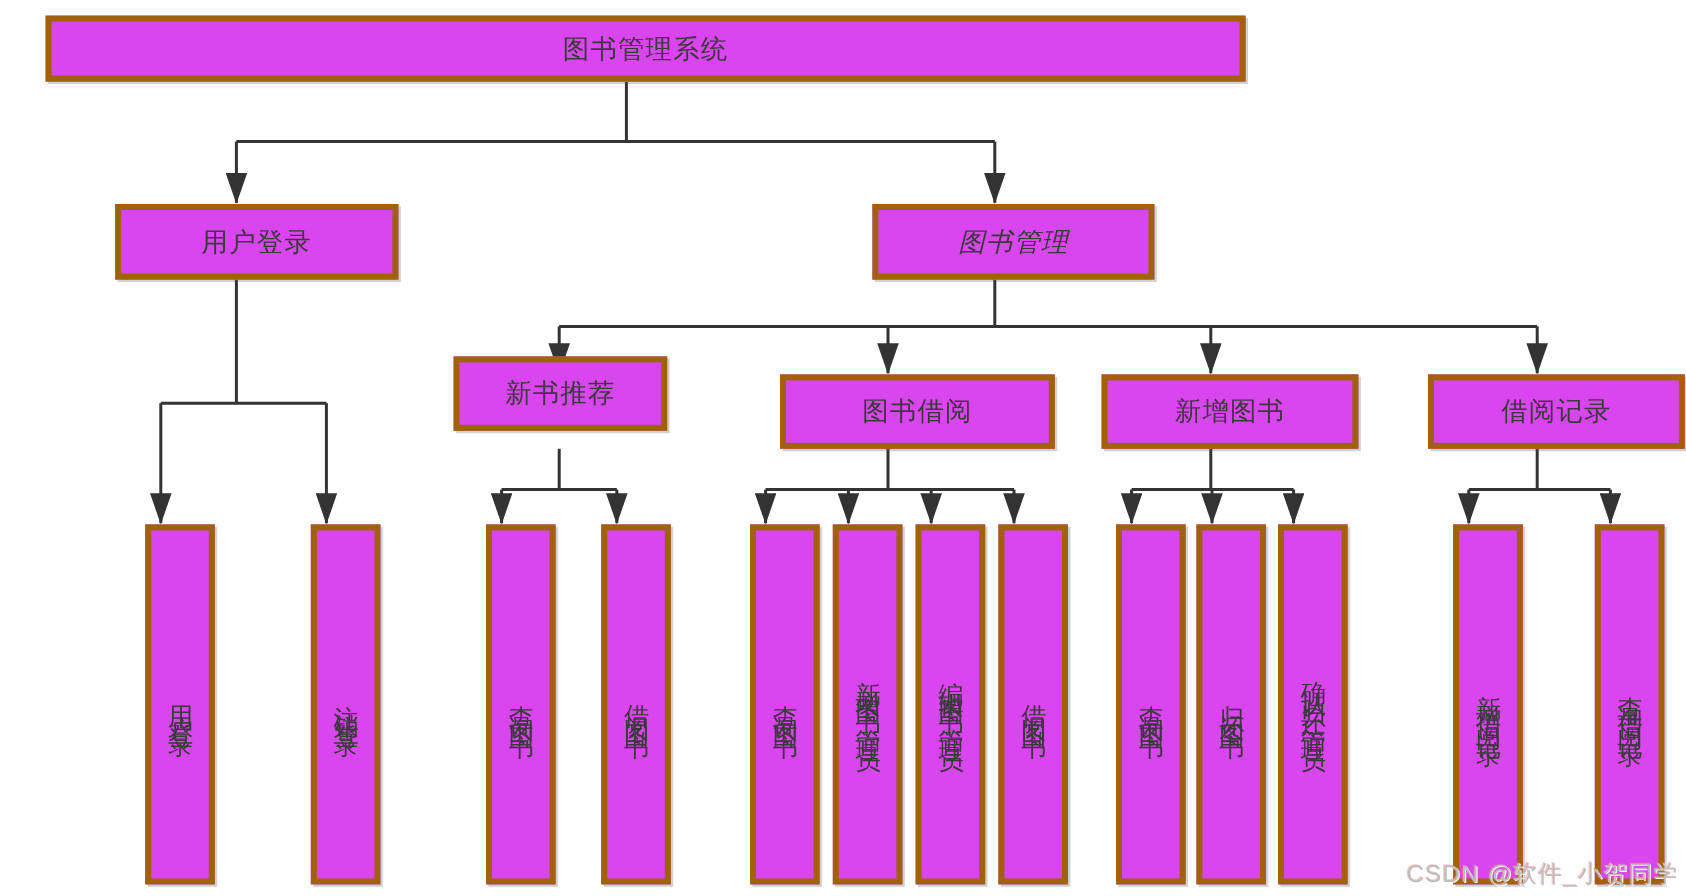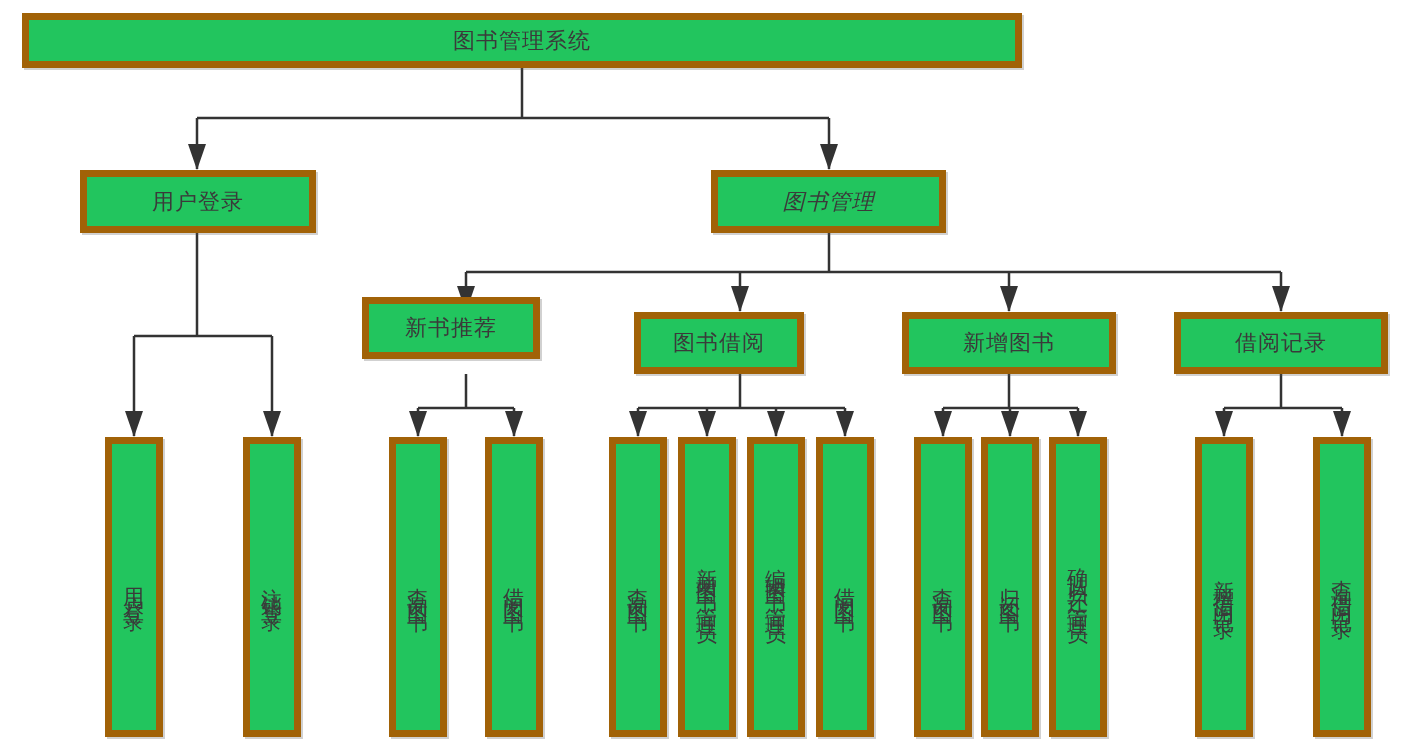--- a/index.html
+++ b/index.html
@@ -17,26 +17,27 @@
     color: #3a3a3a;
   }
   .connectors {
     position: absolute;
     left: 0; top: 0;
     width: 1405px; height: 747px;
   }
   .box {
     position: absolute;
     box-sizing: border-box;
-    border: 7px solid #a16207;
-    background: #22c55e;
+    border: 5px solid #a16207;
+    background: #d946ef;
     display: flex;
     align-items: center;
     justify-content: center;
     box-shadow: 2px 2px 0 rgba(90,90,90,0.28);
+    margin-left: 16px;
   }
   .hlabel {
     font-size: 22px;
     letter-spacing: 1px;
     color: #3a3a3a;
     white-space: nowrap;
   }
   .vtext {
     writing-mode: vertical-rl;
     text-orientation: mixed;
@@ -114,21 +115,21 @@
   <div class="box" style="left:80px; top:170px; width:236px; height:63px;">
     <span class="hlabel">用户登录</span>
   </div>
   <div class="box" style="left:711px; top:170px; width:235px; height:63px;font-style:italic;">
     <span class="hlabel">图书管理</span>
   </div>
 
   <div class="box" style="left:362px; top:297px; width:178px; height:62px;">
     <span class="hlabel">新书推荐</span>
   </div>
-  <div class="box" style="left:634px; top:312px; width:170px; height:62px;align-items:center;">
+  <div class="box" style="left:634px; top:312px; width:229px; height:62px;align-items:center;">
     <span class="hlabel">图书借阅</span>
   </div>
   <div class="box" style="left:902px; top:312px; width:214px; height:62px;">
     <span class="hlabel">新增图书</span>
   </div>
   <div class="box" style="left:1174px; top:312px; width:214px; height:62px;">
     <span class="hlabel">借阅记录</span>
   </div>
 
   <div class="box leaf" style="left:105px;">
@@ -168,14 +169,15 @@
     <span class="vtext">确认归还（管理员）</span>
   </div>
 
   <div class="box leaf" style="left:1195px;">
     <span class="vtext">新增借阅记录</span>
   </div>
   <div class="box leaf" style="left:1313px;">
     <span class="vtext">查询借阅记录</span>
   </div>
 
+  <div class="watermark">CSDN @软件_小贺同学</div>
 
 </div>
 
 </body></html>

